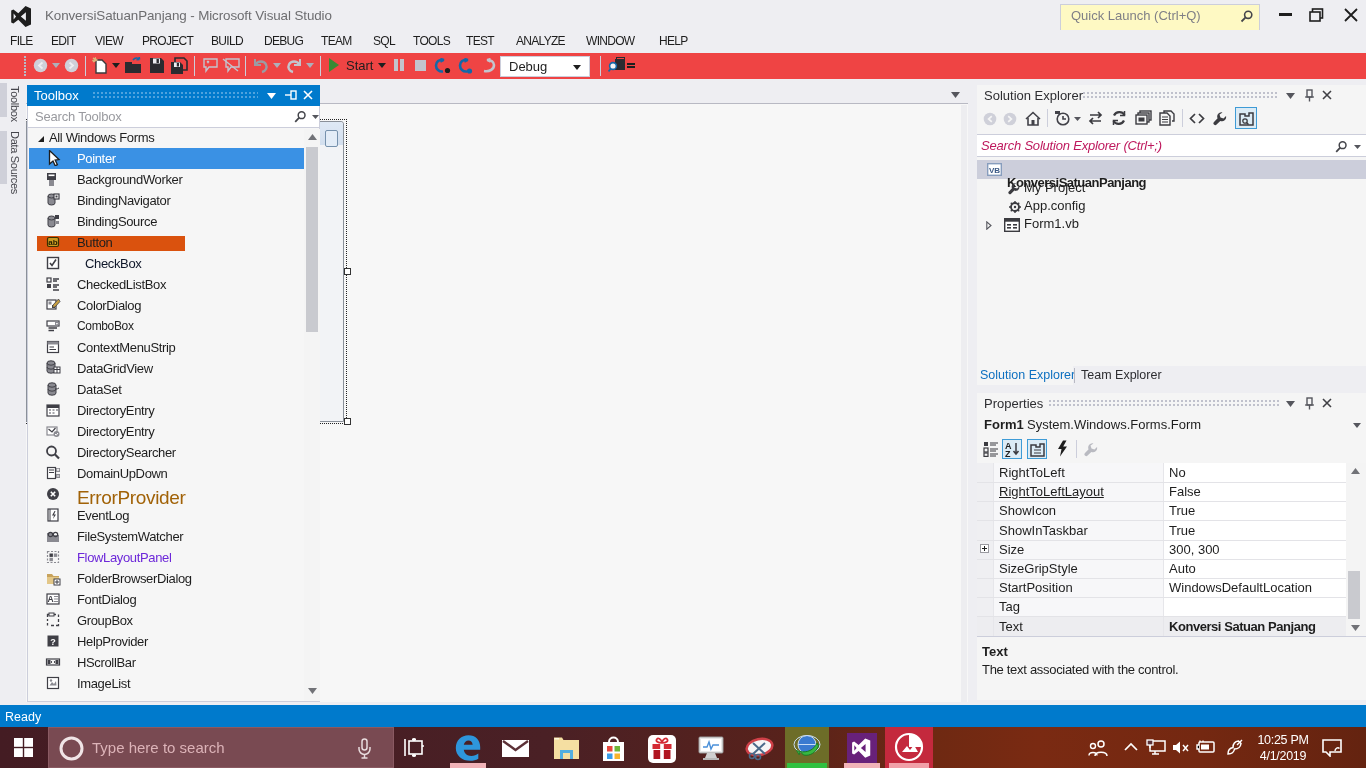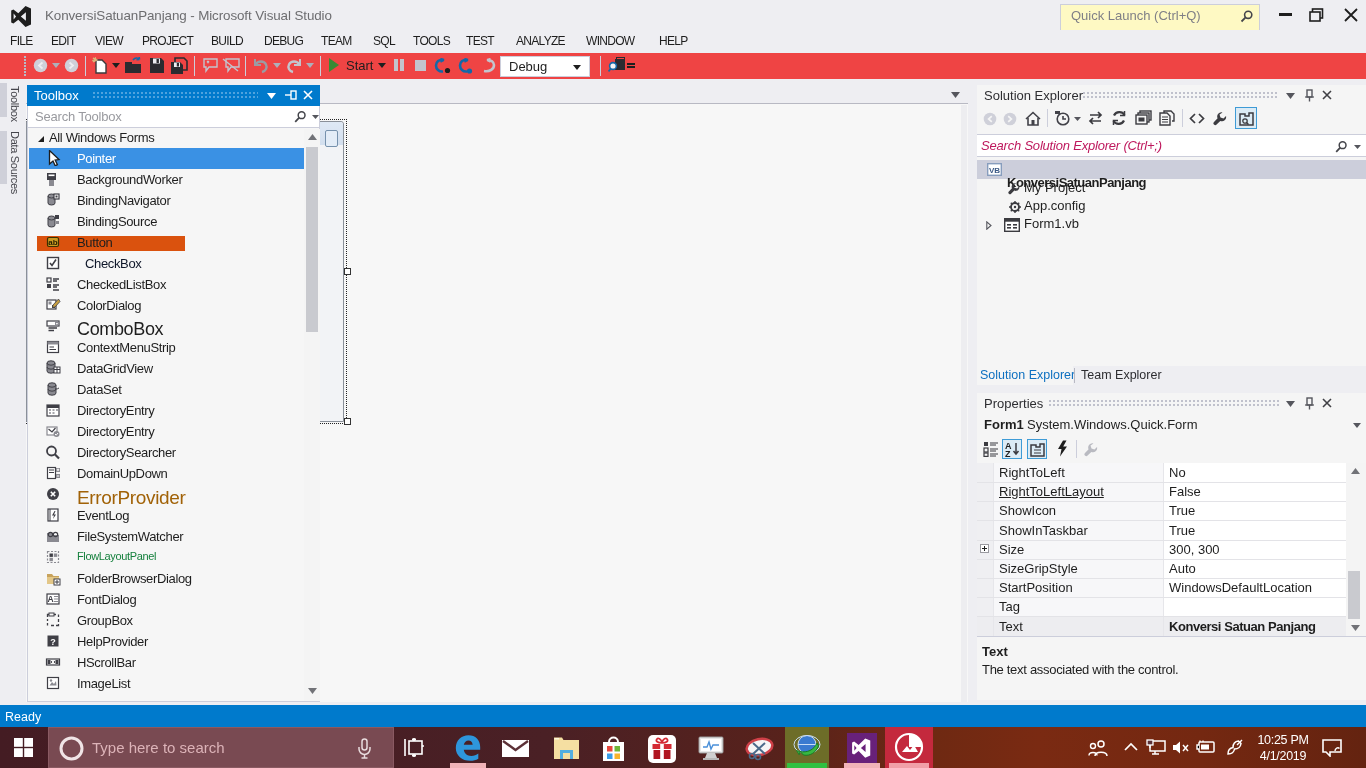--- a/index.html
+++ b/index.html
@@ -269,21 +269,21 @@
           <rect x="2" y="8" width="4" height="4" fill="#3f3f46"></rect>
           <path d="M8 3 L14 3 M8 5 L12 5 M8 9 L14 9 M8 11 L12 11 M8 14 L14 14" stroke="#3f3f46" stroke-width="1.3"></path>
         </svg>
         <div class="abs" style="left:49px;top:213px;font-size:13px;letter-spacing:-0.35px;color:#1e1e1e;">ColorDialog</div>
         <svg class="abs" style="left:17px;top:212px;" width="16" height="16" viewBox="0 0 16 16">
           <rect x="2" y="3" width="9" height="9" fill="#fff" stroke="#3f3f46" stroke-width="1.2"></rect>
           <rect x="3.5" y="4.5" width="3" height="3" fill="#8a8a91"></rect>
           <rect x="7" y="8" width="3" height="3" fill="#3f3f46"></rect>
           <path d="M13.5 2 L8 8 L7.5 10.5 L10 10 L15 4.5 Z" fill="#c8a042" stroke="#3f3f46" stroke-width="0.8"></path>
         </svg>
-        <div class="abs" style="left:49px;top:234px;font-size:18px;letter-spacing:-0.35px;color:#1e1e1e;">ComboBox</div>
+        <div class="abs" style="left:49px;top:234px;font-size:12px;letter-spacing:-0.35px;color:#1e1e1e;">ComboBox</div>
         <svg class="abs" style="left:17px;top:233px;" width="16" height="16" viewBox="0 0 16 16">
           <rect x="2" y="3" width="12" height="5" fill="#fff" stroke="#3f3f46" stroke-width="1.2"></rect>
           <rect x="10" y="3.5" width="3.5" height="4" fill="#8a8a91"></rect>
           <path d="M10.8 5 L13 5 L11.9 6.8 Z" fill="#fff"></path>
           <path d="M3.5 10 L12 10 M3.5 12.5 L9 12.5" stroke="#3f3f46" stroke-width="1.3"></path>
         </svg>
         <div class="abs" style="left:49px;top:255px;font-size:13px;letter-spacing:-0.35px;color:#1e1e1e;">ContextMenuStrip</div>
         <svg class="abs" style="left:17px;top:254px;" width="16" height="16" viewBox="0 0 16 16">
           <rect x="2.5" y="2.5" width="11" height="11" fill="#fff" stroke="#3f3f46" stroke-width="1.2"></rect>
           <rect x="2.5" y="2.5" width="11" height="3" fill="#8a8a91"></rect>
@@ -338,21 +338,21 @@
           <path d="M5 2 L5 14" stroke="#3f3f46" stroke-width="1"></path>
           <path d="M9.5 4 L7 8.5 L9 8.5 L8 12 L11 7.5 L9 7.5 L10.5 4 Z" fill="#3f3f46"></path>
         </svg>
         <div class="abs" style="left:49px;top:444px;font-size:13px;letter-spacing:-0.35px;color:#1e1e1e;">FileSystemWatcher</div>
         <svg class="abs" style="left:17px;top:443px;" width="16" height="16" viewBox="0 0 16 16">
           <path d="M2 5 h5 l1.5 2 H14 v7 H2 Z" fill="#8a8a91"></path>
           <circle cx="5.5" cy="6.5" r="2.2" fill="none" stroke="#3f3f46" stroke-width="1.2"></circle>
           <circle cx="10.5" cy="6.5" r="2.2" fill="none" stroke="#3f3f46" stroke-width="1.2"></circle>
           <path d="M7.7 6.5 h0.6" stroke="#3f3f46" stroke-width="1.2"></path>
         </svg>
-        <div class="abs" style="left:49px;top:465px;font-size:11px;letter-spacing:-0.35px;color:#15803d;">FlowLayoutPanel</div>
+        <div class="abs" style="left:49px;top:465px;font-size:13px;letter-spacing:-0.35px;color:#6d28d9;">FlowLayoutPanel</div>
         <svg class="abs" style="left:17px;top:464px;" width="16" height="16" viewBox="0 0 16 16">
           <rect x="2.5" y="2.5" width="11" height="11" fill="none" stroke="#8a8a91" stroke-width="1.2" stroke-dasharray="2 1.5"></rect>
           <rect x="4.5" y="4.5" width="3.4" height="3.4" fill="#3f3f46"></rect>
           <rect x="8.8" y="4.5" width="3.4" height="3.4" fill="#8a8a91"></rect>
           <rect x="4.5" y="8.8" width="3.4" height="3.4" fill="#8a8a91"></rect>
         </svg>
         <div class="abs" style="left:49px;top:486px;font-size:13px;letter-spacing:-0.35px;color:#1e1e1e;">FolderBrowserDialog</div>
         <svg class="abs" style="left:17px;top:485px;" width="16" height="16" viewBox="0 0 16 16">
           <path d="M2 4 h5 l1.5 2 H14 v8 H2 Z" fill="#c8a35c"></path>
           <path d="M2 7 h12 v7 H2 Z" fill="#e3c788"></path>
@@ -538,21 +538,21 @@
           <rect x="3" y="1" width="5" height="7" fill="none" stroke="#55565d" stroke-width="1.4"></rect>
           <line x1="5.5" y1="8" x2="5.5" y2="12.5" stroke="#55565d" stroke-width="1.4"></line>
           <line x1="1" y1="8" x2="10" y2="8" stroke="#55565d" stroke-width="1.2"></line>
         </svg>
     <svg class="abs" style="left:345px;top:5px;" width="10" height="10" viewBox="0 0 10 10">
           <path d="M1 1 L9 9 M9 1 L1 9" stroke="#404045" stroke-width="1.6"></path>
         </svg>
   </div>
   <div class="abs" style="left:0;top:21px;width:389px;height:22px;background:#f5f5f5;">
     <div class="abs" style="left:7px;top:3px;font-size:13px;color:#1e1e1e;font-weight:bold;">Form1</div>
-    <div class="abs" style="left:50px;top:3px;font-size:13px;color:#1e1e1e;">System.Windows.Quick.Form</div>
+    <div class="abs" style="left:50px;top:3px;font-size:13px;color:#1e1e1e;">System.Windows.Forms.Form</div>
     <svg class="abs" style="left:376px;top:9px;" width="8" height="5" viewBox="0 0 8 5">
           <path d="M0 0 L8 0 L4 5 Z" fill="#55565d"></path>
         </svg>
   </div>
   <div class="abs" id="ptoolbar" style="left:0;top:43px;width:389px;height:26px;background:#f5f5f5;">
     <svg class="abs" style="left:6px;top:5px;" width="16" height="16" viewBox="0 0 16 16">
           <rect x="1" y="1" width="4" height="4" fill="#3b3b40"></rect>
           <rect x="1" y="7" width="4" height="4" fill="none" stroke="#3b3b40" stroke-width="1.2"></rect>
           <rect x="1" y="12" width="4" height="3.4" fill="none" stroke="#3b3b40" stroke-width="1.2"></rect>
           <path d="M7 2 L15 2 M7 4 L13 4 M7 8 L15 8 M7 10 L13 10 M7 13 L15 13 M7 15 L13 15" stroke="#3b3b40" stroke-width="1.2"></path>

